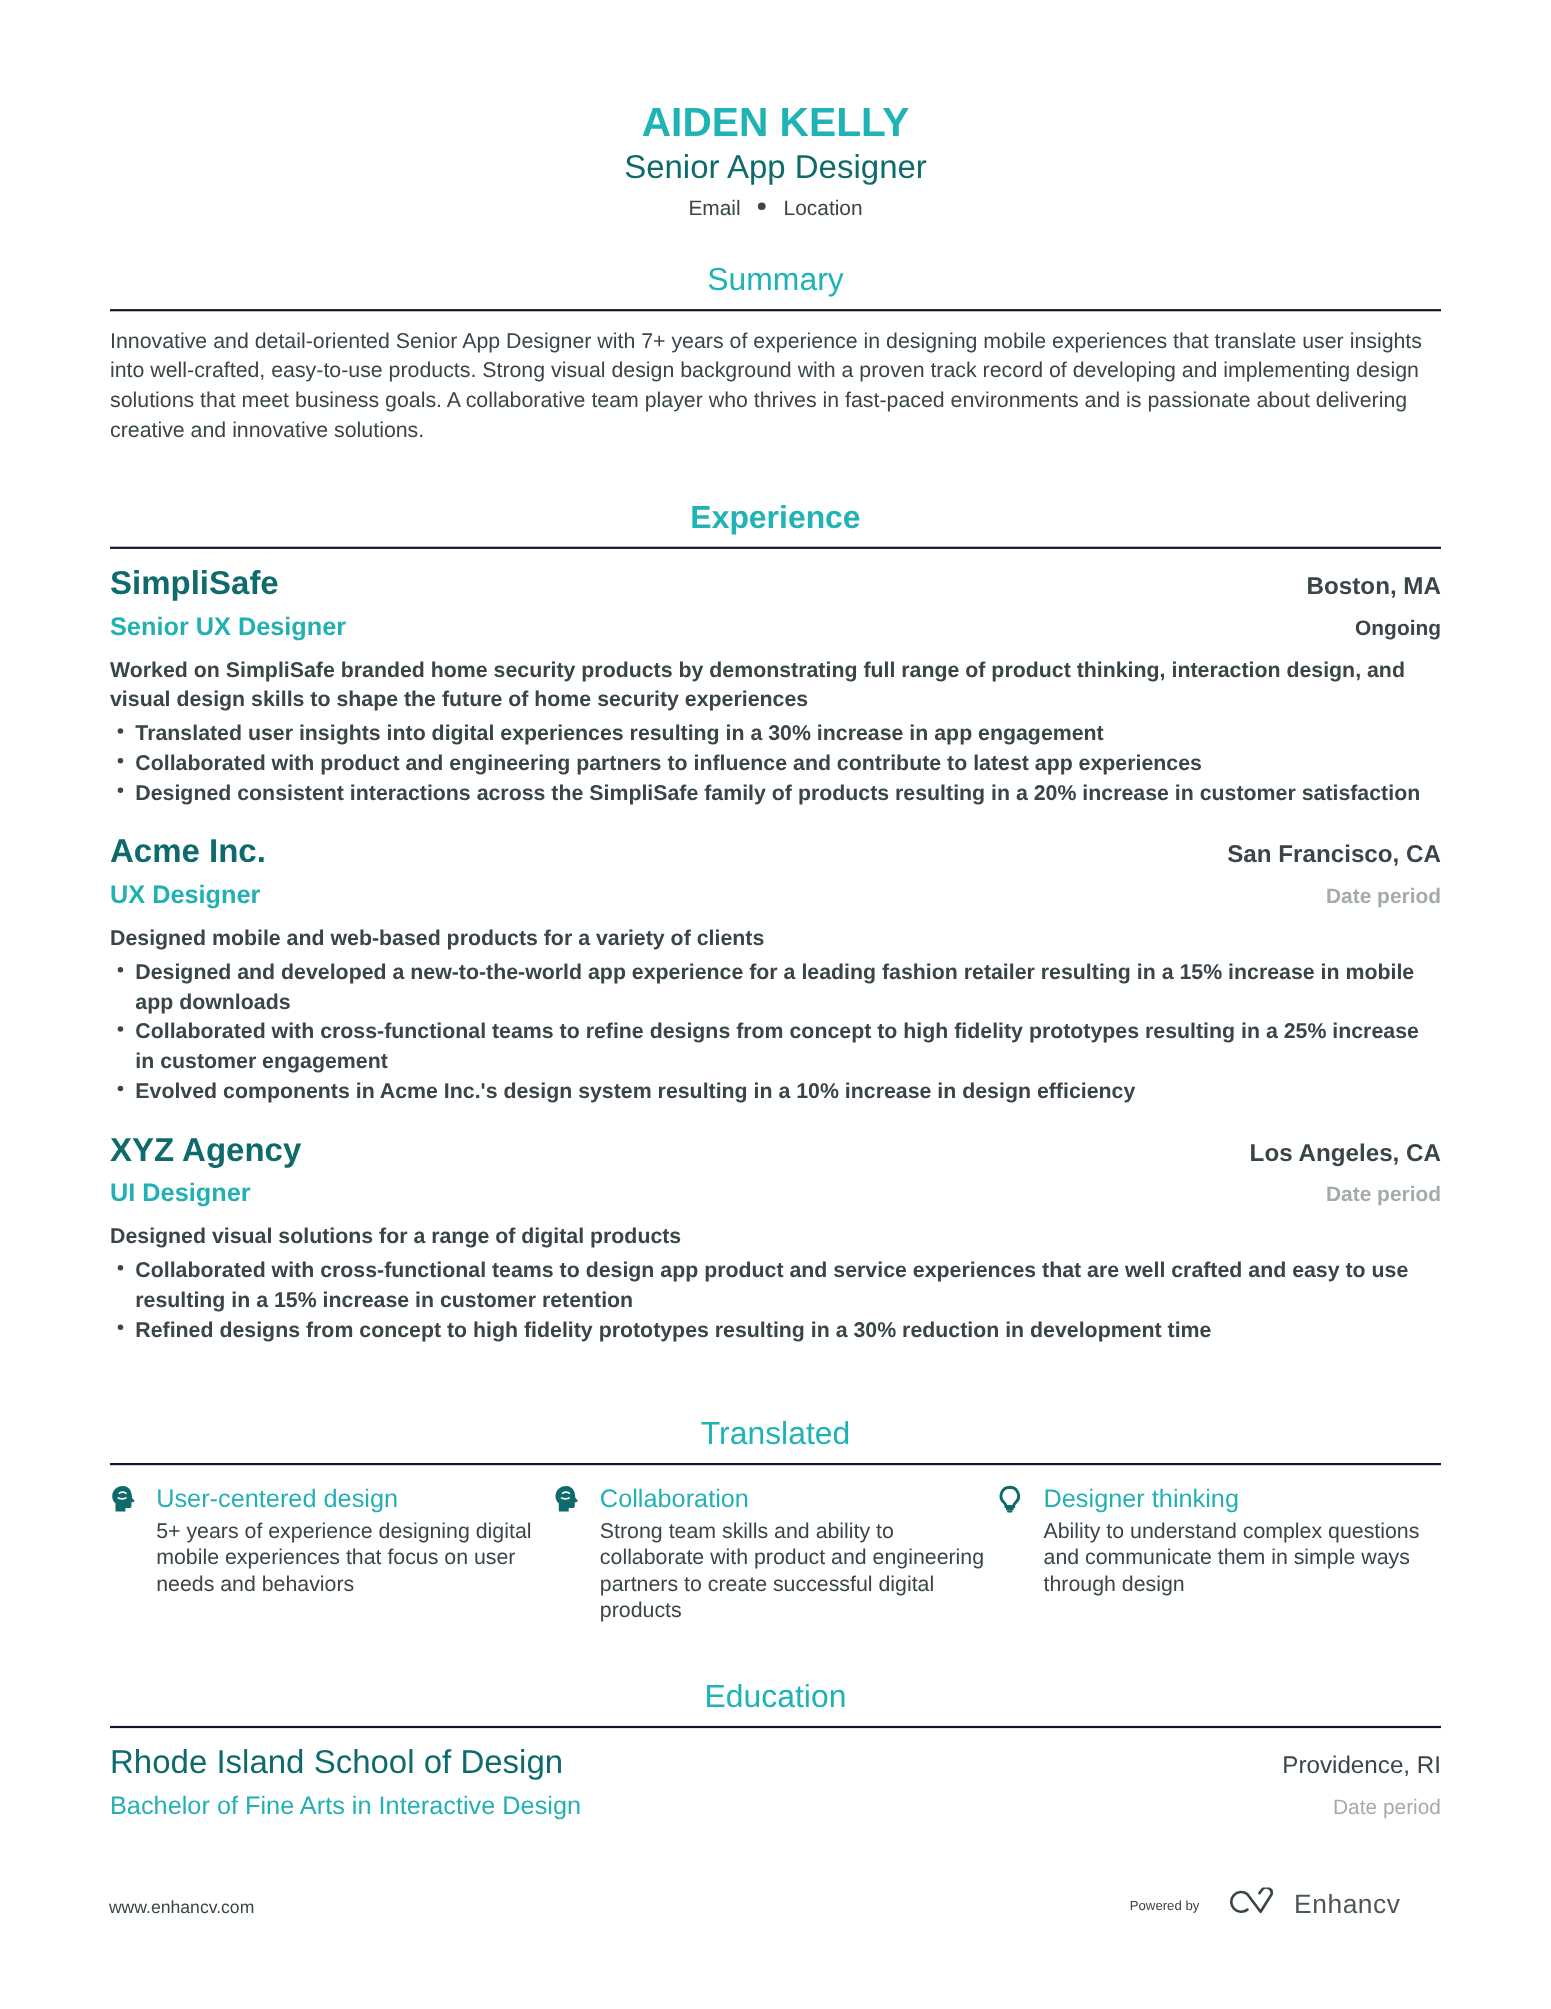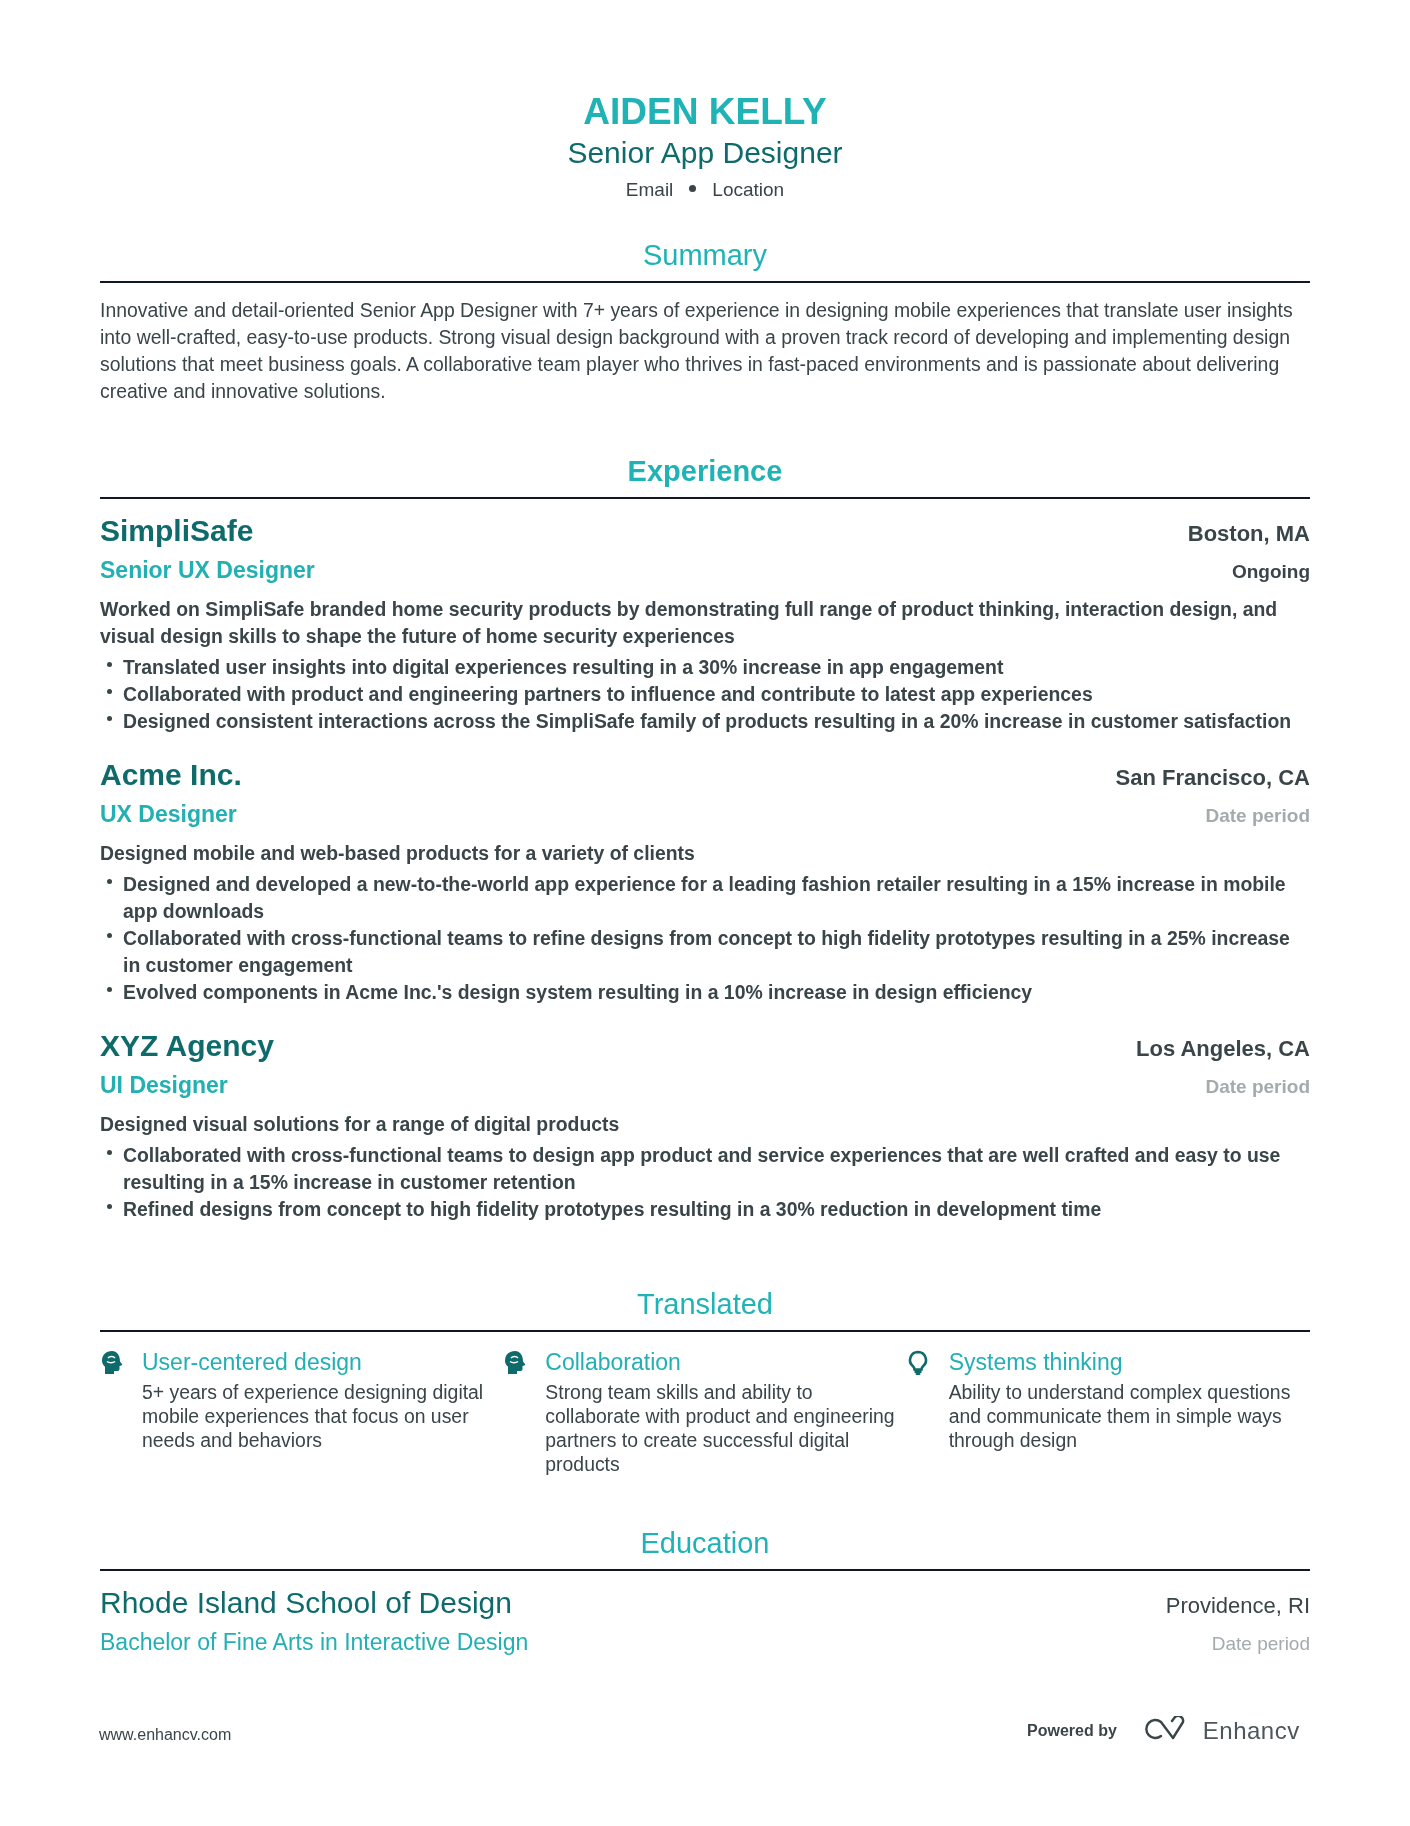--- a/index.html
+++ b/index.html
@@ -31,21 +31,21 @@
   .bullets li::before { content: ""; position: absolute; left: 7px; top: 8px; width: 5px; height: 5px; border-radius: 50%; background: #3a4549; }
 
   .strengths { display: flex; margin-top: 14px; }
   .strength { width: 420px; display: flex; }
   .strength .icon { width: 42px; flex: none; padding-top: 4px; }
   .strength .s-title { font-size: 23px; color: #22b0b3; line-height: 32px; }
   .strength .s-desc { font-size: 19.4px; line-height: 24px; margin-top: 2px; width: 350px; }
 
   .footer-left { position: absolute; left: 99px; top: 1726px; font-size: 16px; color: #3a4549; }
   .footer-right { position: absolute; left: 1027px; top: 1716px; display: flex; align-items: center; }
-  .powered { font-size: 16px; color: #3a4549; margin-right: 28px; font-weight: bold; }
+  .powered { font-size: 12px; color: #3a4549; margin-right: 28px; }
   .brand { font-size: 24px; color: #4d575b; margin-left: 12px; letter-spacing: 0.5px; }
 </style>
 </head>
 <body>
 
 <div class="page">
 
   <div class="header">
     <div class="name">AIDEN KELLY</div>
     <div class="role">Senior App Designer</div>
@@ -144,21 +144,21 @@
       </div>
       <div class="strength">
         <div class="icon">
           <svg width="22" height="26" viewBox="0 0 22 26">
               <path d="M11 2a8 8 0 0 0-5 14.2c1 .9 1.5 2 1.5 3.3h7c0-1.3.5-2.4 1.5-3.3A8 8 0 0 0 11 2z" fill="none" stroke="#0f6b6b" stroke-width="2.6"></path>
               <rect x="7.5" y="20" width="7" height="3" fill="#0f6b6b"></rect>
               <rect x="8.5" y="23" width="5" height="2" rx="1" fill="#0f6b6b"></rect>
             </svg>
         </div>
         <div>
-          <div class="s-title">Systems thinking</div>
+          <div class="s-title">Designer thinking</div>
           <div class="s-desc">Ability to understand complex questions and communicate them in simple ways through design</div>
         </div>
       </div>
     </div>
   </div>
 
   <div class="content" style="top:1524px;">
     <div class="section-title">Education</div>
     <div class="job" style="margin-top:14px;">
       <div class="job-row">

